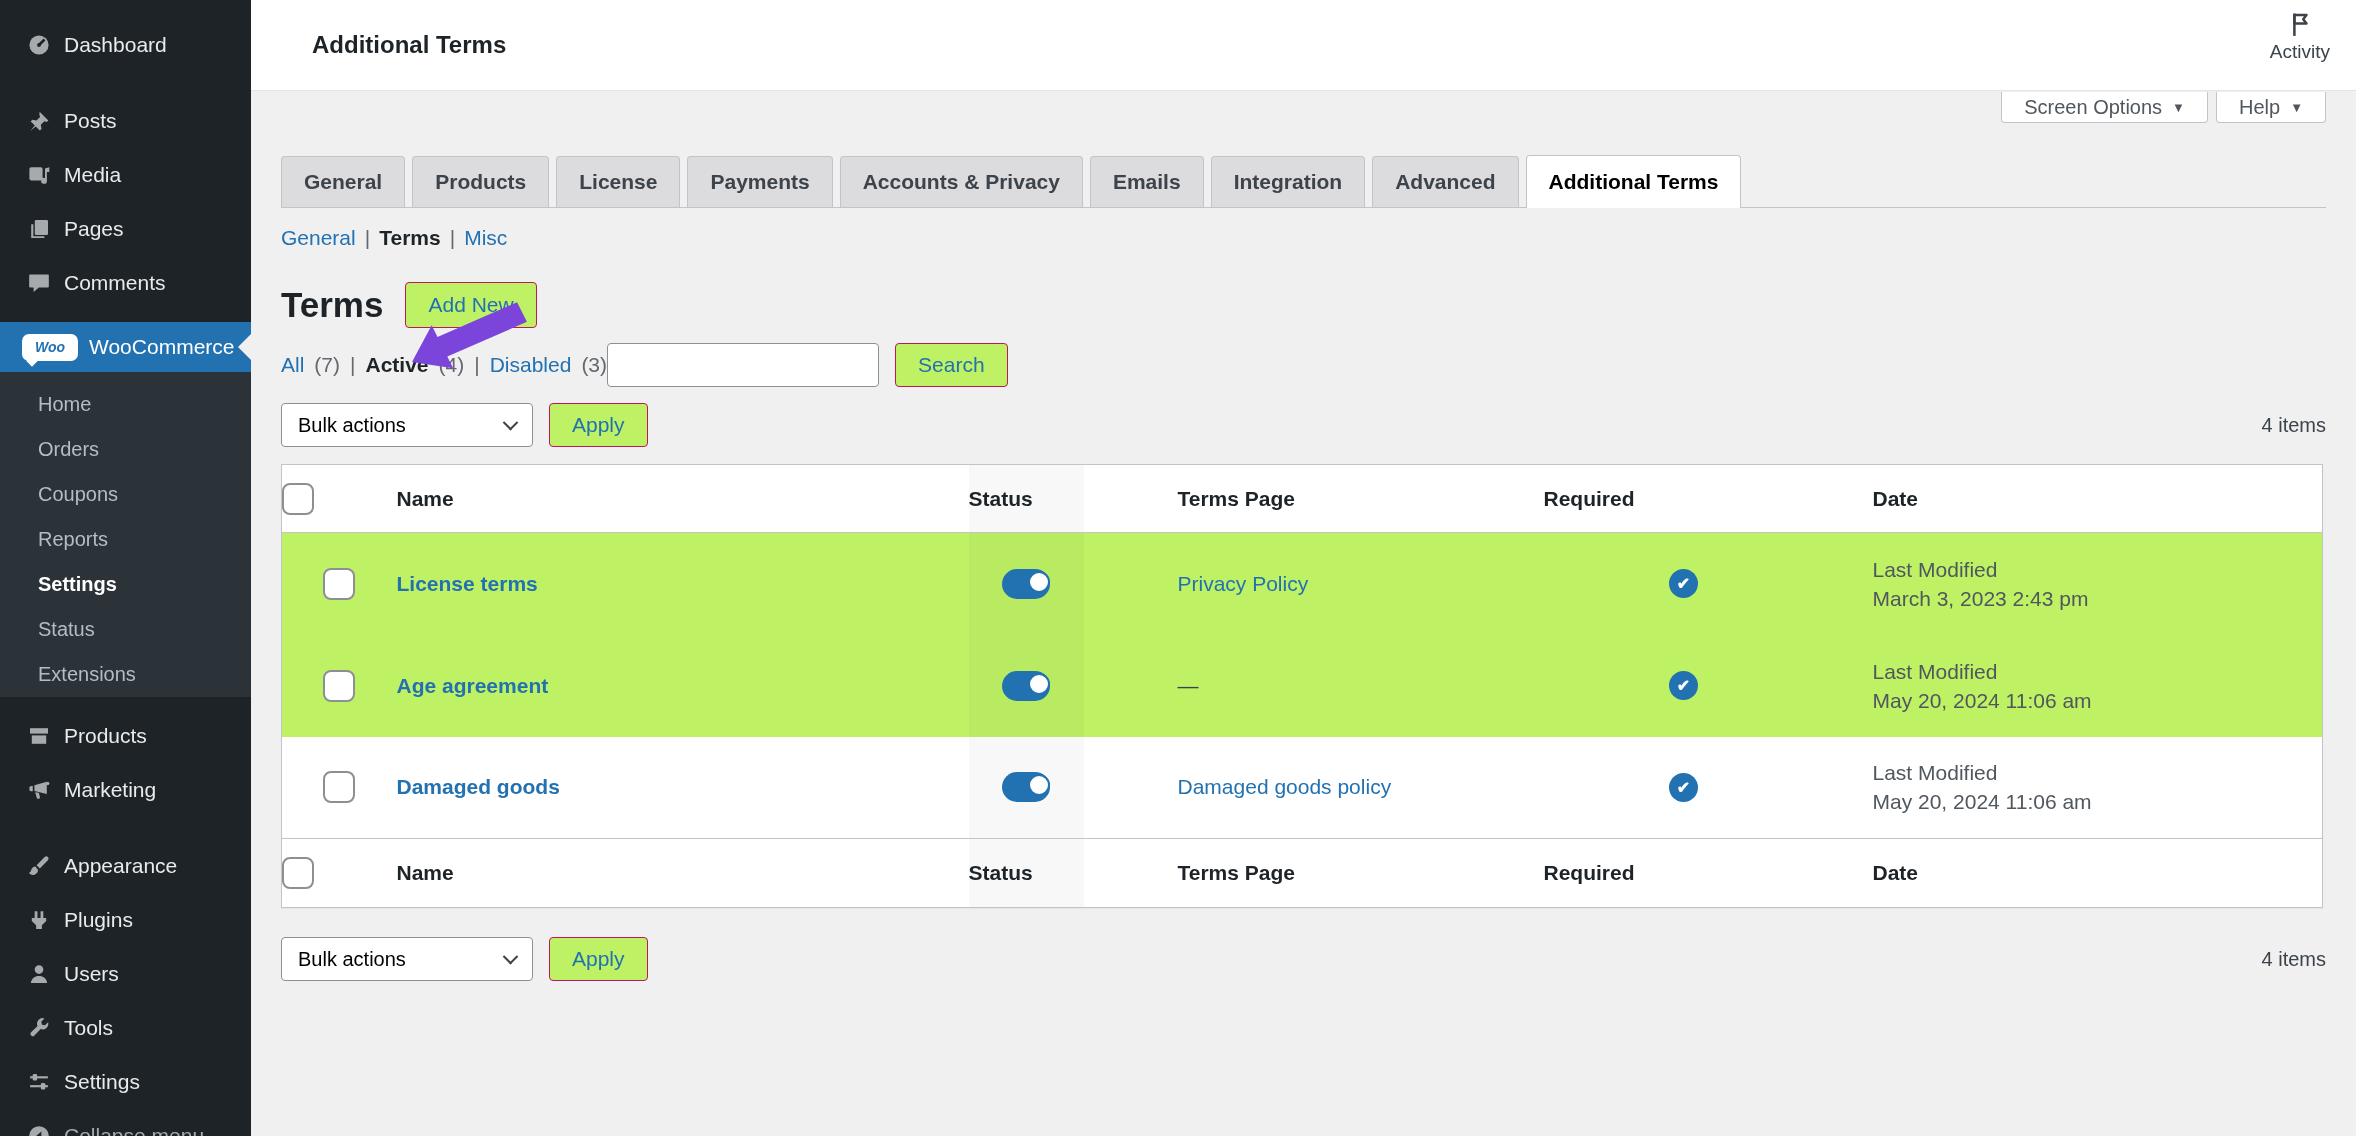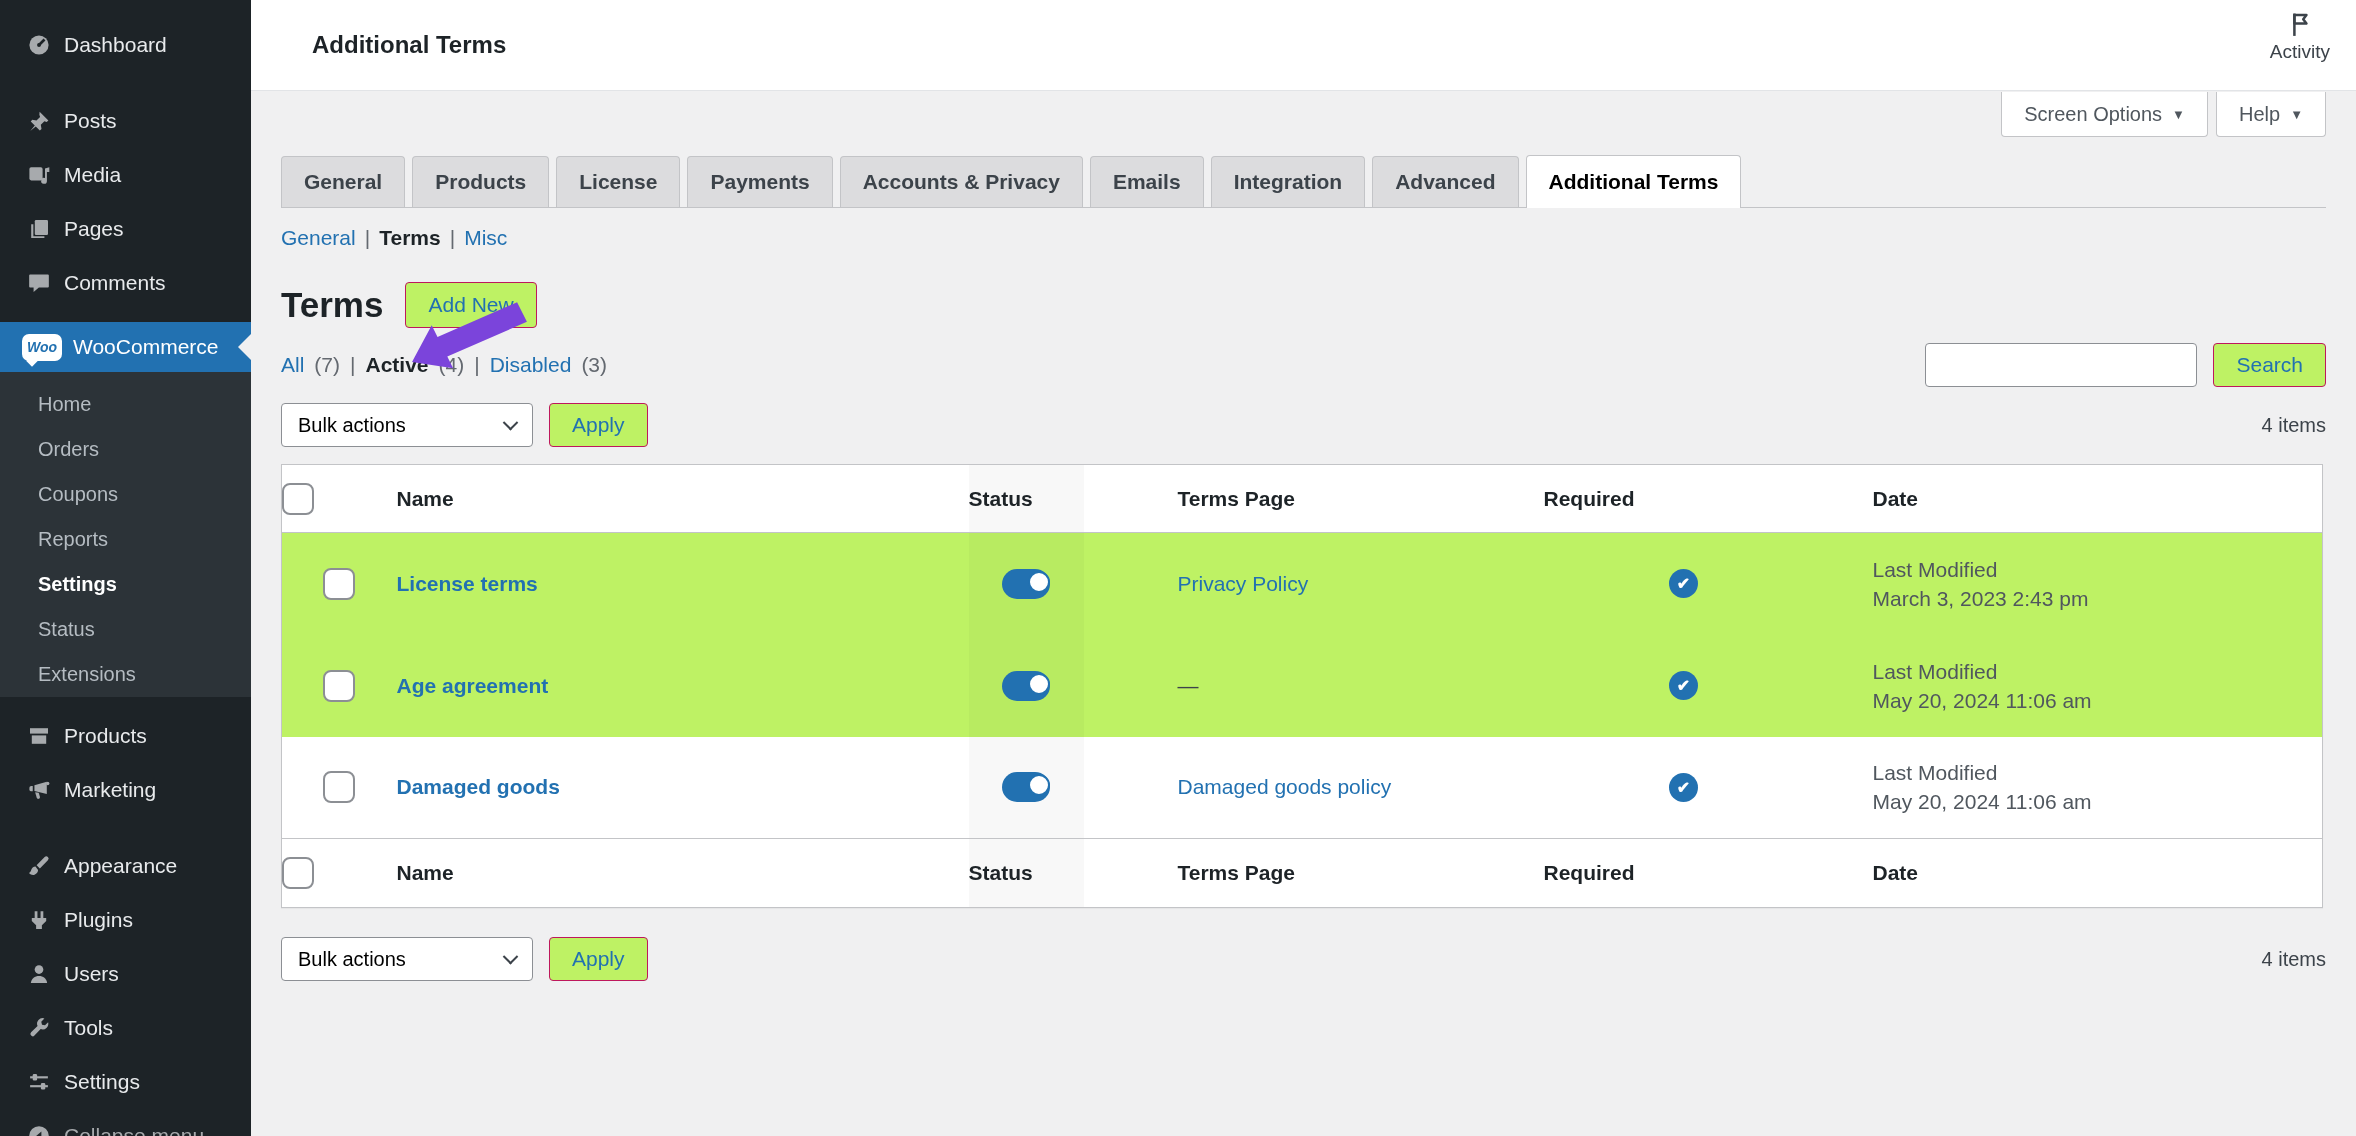--- a/index.html
+++ b/index.html
@@ -9,36 +9,36 @@
 
   
   .sidebar { width:251px; min-width:251px; height:1136px; background:#1d2327; color:#f0f0f1; font-size:21px; padding-top:18px; }
   .menu-item { display:flex; align-items:center; height:54px; padding-left:26px; gap:12px; color:#e8eaec; cursor:pointer; }
   .menu-item .mi-icon { width:26px; height:26px; display:flex; align-items:center; justify-content:center; flex:none; }
   .menu-item svg { fill:#a7aaad; }
   .menu-sep { height:22px; }
   .menu-sep-sm { height:12px; }
   .woo-item { display:flex; align-items:center; height:50px; padding-left:22px; gap:11px; background:#2271b1; color:#fff; position:relative; cursor:pointer; font-weight:400; }
   .woo-item .woo-arrow { position:absolute; right:0; top:50%; transform:translateY(-50%); width:0; height:0; border-top:13px solid transparent; border-bottom:13px solid transparent; border-right:13px solid #f0f0f1; }
-  .woo-logo { width:40px; height:27px; background:#fff; border-radius:7px; color:#2271b1; font-size:14px; font-weight:700; display:flex; align-items:center; justify-content:center; position:relative; flex:none; font-style:italic; }
+  .woo-logo { width:56px; height:27px; background:#fff; border-radius:7px; color:#2271b1; font-size:14px; font-weight:700; display:flex; align-items:center; justify-content:center; position:relative; flex:none; font-style:italic; }
   .woo-logo:after { content:""; position:absolute; left:6px; bottom:-4px; width:8px; height:8px; background:#fff; transform:rotate(45deg); }
   .submenu { background:#2c3338; padding:10px 0 0 0; }
   .submenu .sub-item { display:flex; align-items:center; height:45px; padding-left:38px; color:#b5bcc2; font-size:20px; cursor:pointer; }
   .submenu .sub-item.current { color:#fff; font-weight:700; }
   .collapse-item { color:#a7aaad; }
 
   
   .main { flex:1; position:relative; }
   .topbar { height:91px; background:#fff; border-bottom:1px solid #e2e4e7; position:relative; display:flex; align-items:center; }
   .topbar-title { font-size:24px; font-weight:700; color:#1d2327; margin-left:61px; }
   .activity { position:absolute; right:26px; top:10px; display:flex; flex-direction:column; align-items:center; gap:3px; cursor:pointer; }
   .activity-label { font-size:19px; color:#3c434a; }
 
   .screen-meta { position:absolute; top:92px; right:30px; display:flex; gap:8px; z-index:5; }
-  .meta-btn { background:#fff; border:1px solid #c3c4c7; border-top:none; border-radius:0 0 4px 4px; height:45px; padding:0 22px; display:flex; align-items:center; gap:10px; font-size:20px; color:#50575e; cursor:pointer; }
+  .meta-btn { background:#fff; border:1px solid #c3c4c7; border-top:none; border-radius:0 0 4px 4px; height:31px; padding:0 22px; display:flex; align-items:center; gap:10px; font-size:20px; color:#50575e; cursor:pointer; }
   .meta-caret { font-size:13px; color:#50575e; }
 
   .content { padding:0 30px; }
 
   
   .tabs { margin-top:64px; display:flex; gap:7px; border-bottom:1px solid #c3c4c7; align-items:flex-end; }
   .tab { height:51px; line-height:49px; padding:0 22px; background:#dcdcde; border:1px solid #c3c4c7; border-bottom:none; border-radius:4px 4px 0 0; font-size:21px; font-weight:600; color:#3c434a; cursor:pointer; white-space:nowrap; }
   .tab.active { background:#fff; height:53px; line-height:51px; margin-bottom:-1px; color:#000; font-weight:700; }
 
   
@@ -46,21 +46,21 @@
   .subnav a { color:#2271b1; text-decoration:none; cursor:pointer; }
   .subnav .current { color:#1d2327; font-weight:700; }
   .subnav .sep { color:#646970; }
 
   
   .heading-row { margin-top:28px; height:46px; display:flex; align-items:center; gap:22px; }
   .page-h1 { font-size:35px; font-weight:700; color:#1d2327; }
   .btn-secondary { background:#bef264; border:1px solid #be185d; color:#2271b1; border-radius:4px; font-size:21px; height:46px; padding:0 22px; display:inline-flex; align-items:center; cursor:pointer; font-family:inherit; }
 
   
-  .filter-row { margin-top:15px; height:44px; display:flex; align-items:center; justify-content:space-between; }
+  .filter-row { margin-top:15px; height:44px; display:flex; align-items:center; }
   .filters { font-size:21px; display:flex; align-items:center; gap:10px; }
   .filters a { color:#2271b1; text-decoration:none; cursor:pointer; }
   .filters .current { color:#1d2327; font-weight:700; }
   .filters .count { color:#646970; }
   .filters .sep { color:#646970; }
   .search-box { display:flex; align-items:center; gap:16px; }
   .search-input { width:272px; height:44px; border:1px solid #8c8f94; border-radius:4px; background:#fff; font-size:20px; padding:0 12px; font-family:inherit; }
   .btn-search { height:44px; }
 
   

